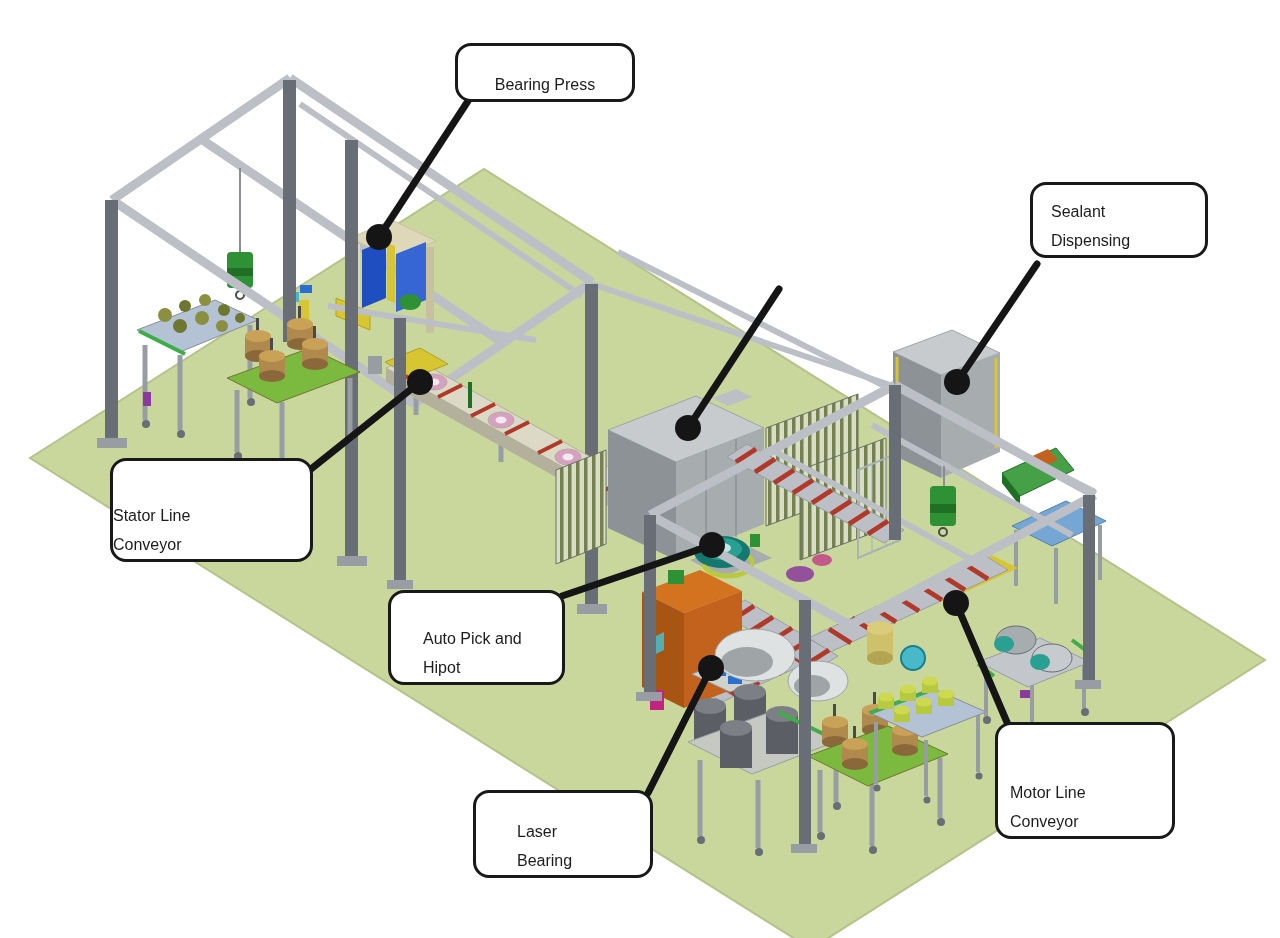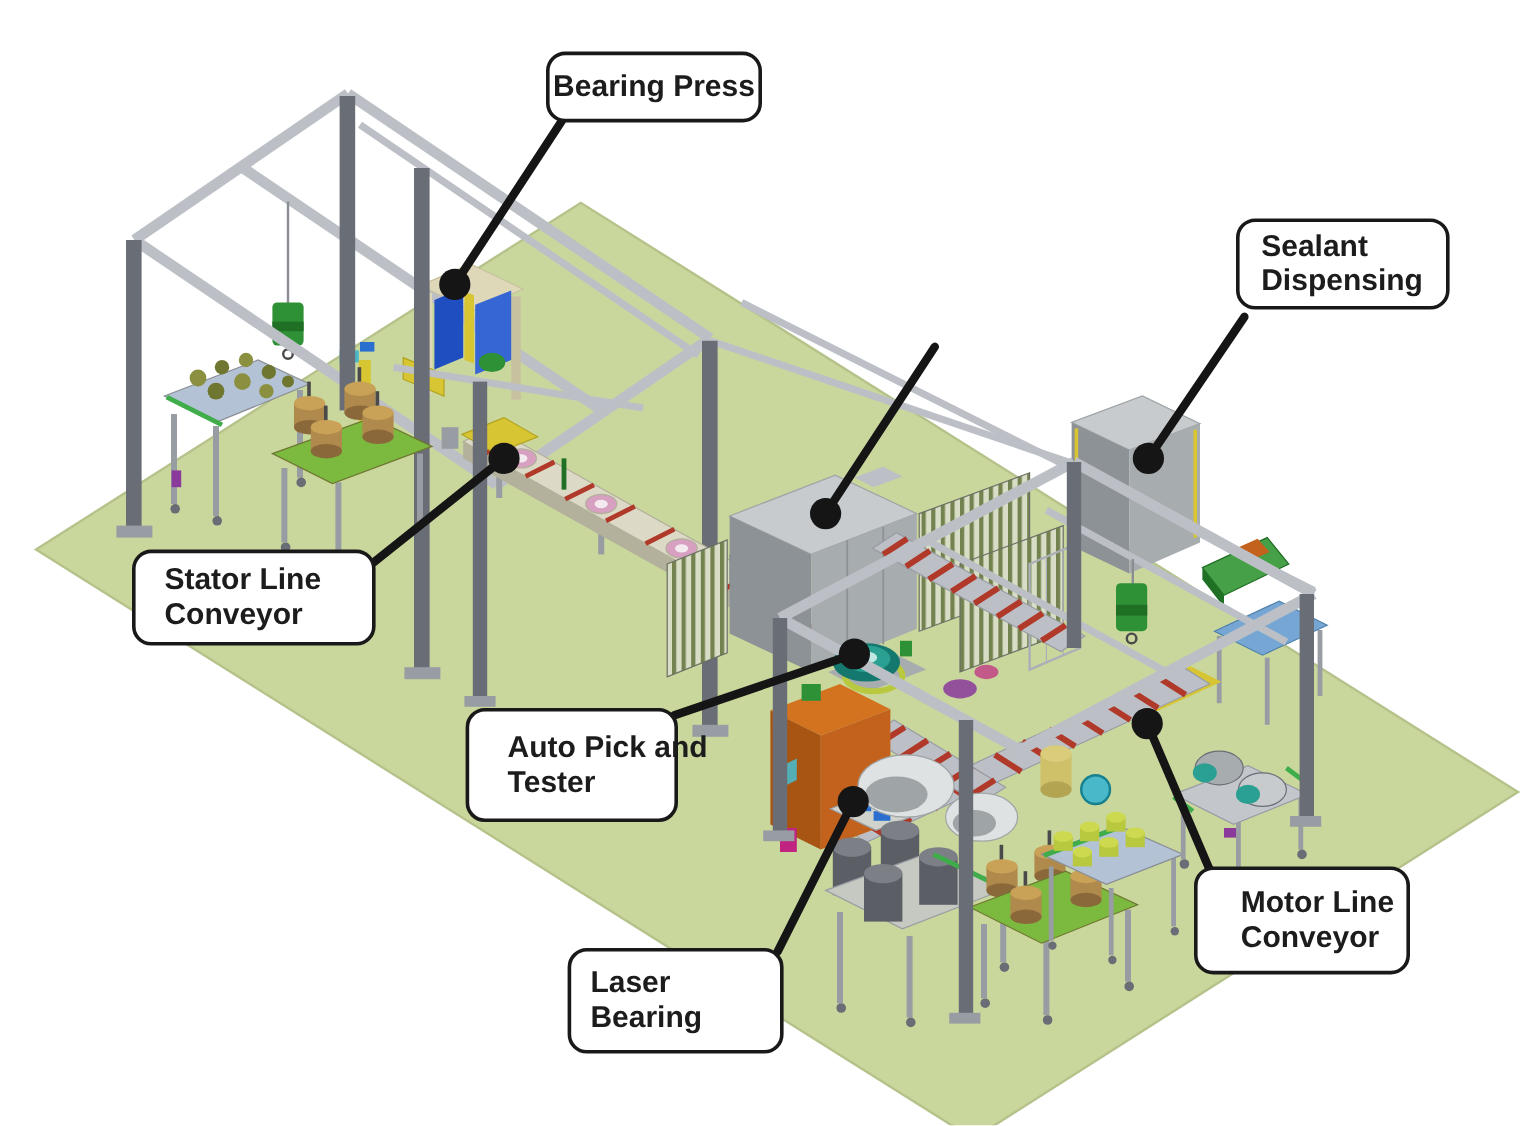--- a/index.html
+++ b/index.html
@@ -1,22 +1,22 @@
 <!DOCTYPE html>
 <html style="--c-leader: #151515; --c-callout_bg: #ffffff; --c-callout_border: #191919; --c-callout_text: #1c1c1c; --c-floor: #c9d79d; --c-floor_edge: #b5c28a; --c-steel_light: #bcc0c6; --c-steel_mid: #989da4; --c-steel_dark: #696d76; --c-machine_top: #c7cbcd; --c-machine_left: #8d9296; --c-machine_right: #a7acaf; --c-blue_panel: #1f4ec0; --c-blue_panel2: #3566d4; --c-yellow: #d7c531; --c-yellow_dark: #b3a21e; --c-roller_red: #b03929; --c-bed: #dcd9c6; --c-bed_side: #b3b09b; --c-pink: #d7a0c1; --c-pink_light: #f3eaf0; --c-teal: #2aa093; --c-teal_dark: #15786e; --c-teal_light: #bfe8e2; --c-orange_top: #d3721f; --c-orange_left: #a85413; --c-orange_right: #c2621c; --c-magenta: #c02380; --c-hoist_green: #2f9135; --c-hoist_dark: #1f6f24; --c-green_accent: #3fae4a; --c-table_green: #7cb93f; --c-ramp_green: #45a048; --c-bronze: #b08a4c; --c-bronze_light: #c9a257; --c-bronze_dark: #8a683a; --c-shaft: #4a4a4a; --c-housing: #5b5f65; --c-housing_top: #7c8086; --c-motor_yellow: #b9c93f; --c-motor_yellow_light: #cdd94e; --c-deck_blue: #b4c2d5; --c-table_blue: #76a7d4; --c-olive: #8a9040; --c-olive_dark: #6f7630; --c-stripe_bg: #d8ddc5; --c-stripe_fg: #73824e; --c-purple: #8b3a9b; --c-cream: #ded8b8; --c-cream_dark: #c7c1a0; --c-gray_machine: #dfe2e2; --c-gray_machine_dark: #9fa4a6; --c-cyan: #49b8c8; --c-blue_tray: #2a6fd0; --c-cable: #8a8e94; --c-fence: #aab0b6;"><head>
 <meta charset="utf-8">
 <style>
   html,body{margin:0;padding:0;background:#ffffff;}
   .stage{position:relative;width:1280px;height:938px;background:#ffffff;overflow:hidden;
          font-family:"Liberation Sans",sans-serif;}
   .stage svg{position:absolute;left:0;top:0;}
   .callout{position:absolute;background:var(--c-callout_bg);border:3px solid var(--c-callout_border);
            border-radius:16px;color:var(--c-callout_text);z-index:3;box-sizing:border-box;
-           display:flex;flex-direction:column;justify-content:center;
-           font-size:25px;line-height:29px;font-family:"Liberation Sans",sans-serif;font-weight:bold;}
+           display:flex;flex-direction:column;justify-content:flex-end;
+           font-size:16px;line-height:29px;font-family:"Liberation Sans",sans-serif;}
   .callout.center{align-items:center;}
   .callout .ln{white-space:nowrap;}
   
   .beam{stroke:var(--c-steel_light);stroke-width:9;fill:none;}
   .beam-thin{stroke:var(--c-steel_light);stroke-width:6;fill:none;}
   .post{fill:var(--c-steel_dark);}
   .baseplate{fill:var(--c-steel_mid);}
   .leg{stroke:var(--c-steel_mid);stroke-width:5;fill:none;}
   .leg-thin{stroke:var(--c-steel_mid);stroke-width:4;fill:none;}
   .caster{fill:var(--c-steel_dark);}
@@ -466,33 +466,33 @@
 <div class="callout center" style="left:455px;top:43px;width:180px;height:59px">
   <div class="ln">Bearing Press</div>
 </div>
 
 
 <div class="callout" style="left:1030px;top:182px;width:178px;height:76px;padding-left:18px">
   <div class="ln">Sealant</div>
   <div class="ln">Dispensing</div>
 </div>
 
-<div class="callout" style="left:110px;top:458px;width:203px;height:80px;padding-left:24px">
+<div class="callout" style="left:110px;top:458px;width:203px;height:104px;">
   <div class="ln">Stator Line</div>
   <div class="ln">Conveyor</div>
 </div>
 
 <div class="callout" style="left:388px;top:590px;width:177px;height:95px;padding-left:32px">
   <div class="ln">Auto Pick and</div>
-  <div class="ln">Tester</div>
-</div>
-
-<div class="callout" style="left:473px;top:790px;width:180px;height:88px;padding-left:16px">
+  <div class="ln">Hipot</div>
+</div>
+
+<div class="callout" style="left:473px;top:790px;width:180px;height:88px;padding-left:41px">
   <div class="ln">Laser</div>
   <div class="ln">Bearing</div>
 </div>
 
-<div class="callout" style="left:995px;top:722px;width:180px;height:90px;padding-left:36px">
+<div class="callout" style="left:995px;top:722px;width:180px;height:117px;padding-left:12px">
   <div class="ln">Motor Line</div>
   <div class="ln">Conveyor</div>
 </div>
 
 </div>
 
 </body></html>

